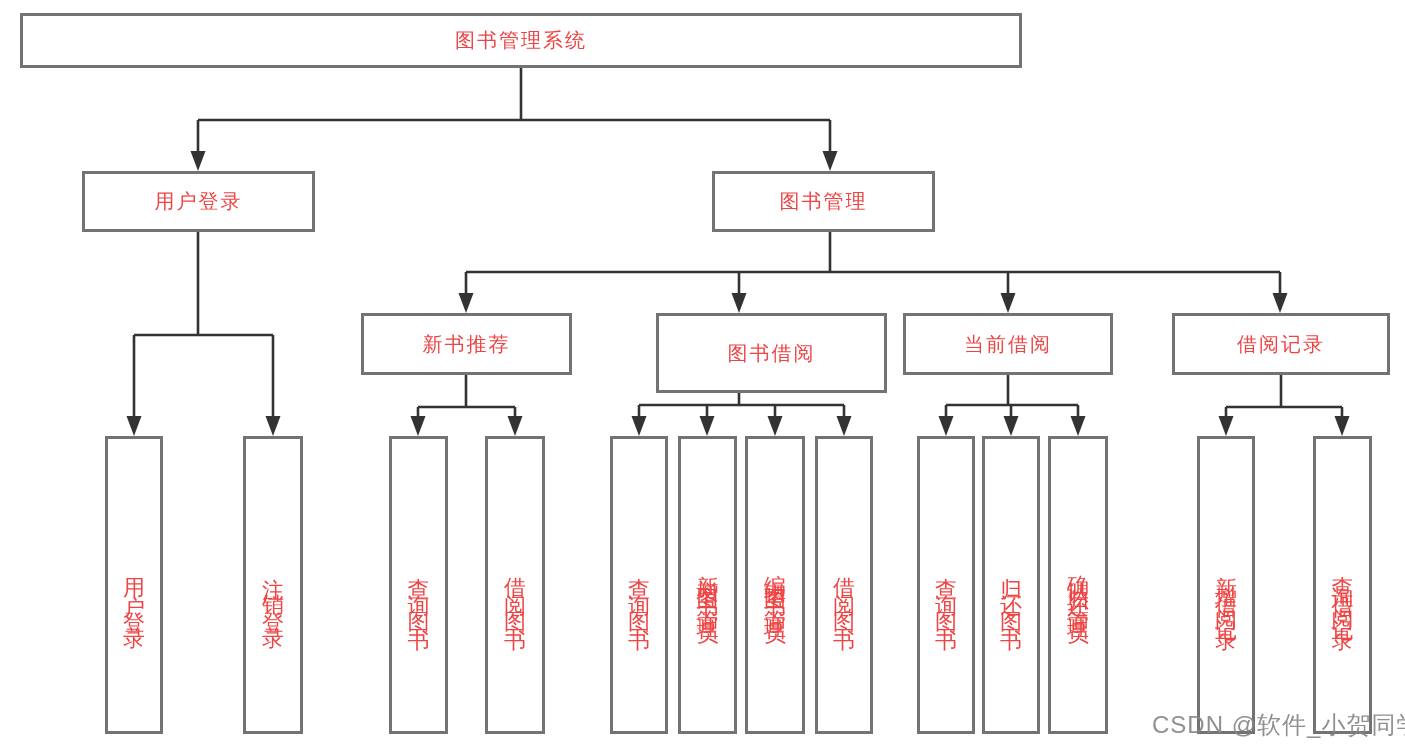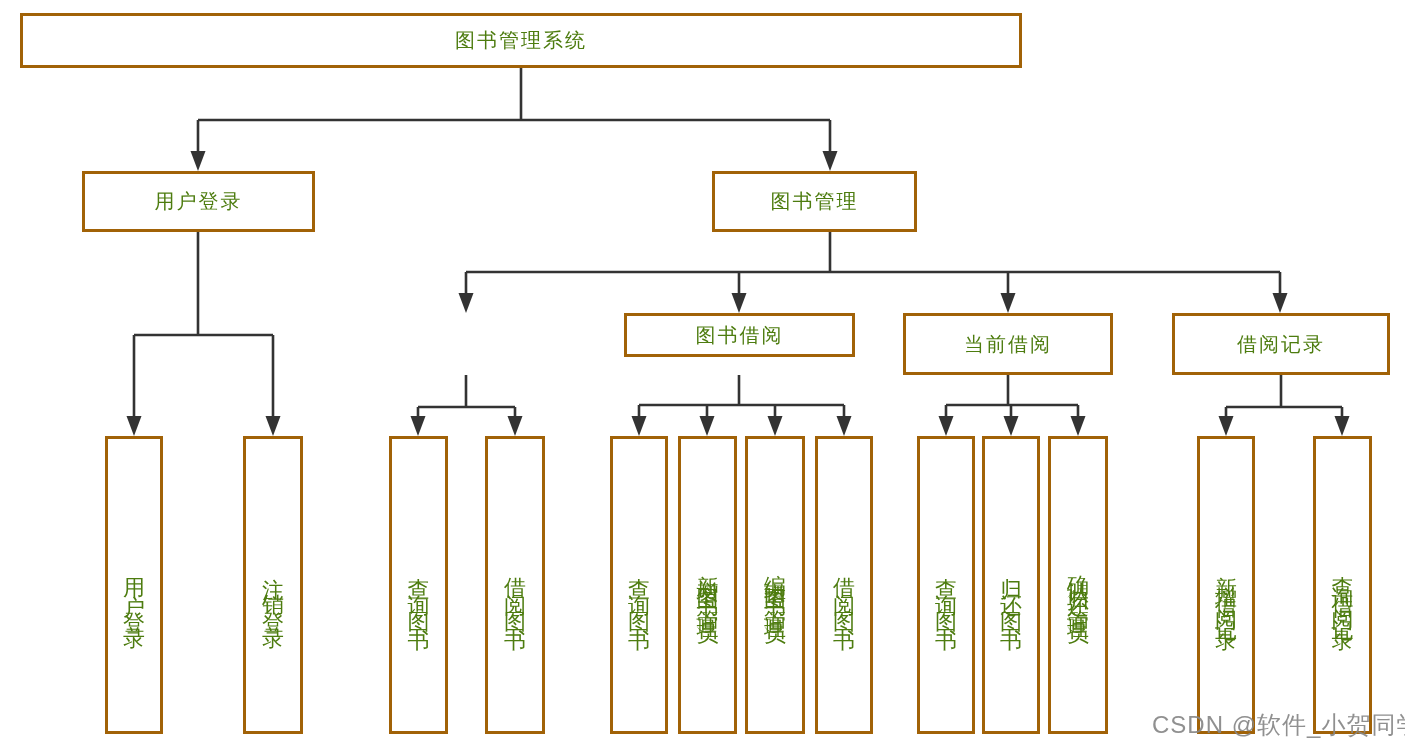--- a/index.html
+++ b/index.html
@@ -3,39 +3,39 @@
 <meta charset="utf-8">
 <style>
   html,body { margin:0; padding:0; background:#ffffff; }
   .stage {
     position:relative; width:1405px; height:747px; background:#ffffff;
     font-family:"Liberation Sans", sans-serif; overflow:hidden;
   }
   .wires { position:absolute; left:0; top:0; z-index:1; pointer-events:none; }
   .node {
     position:absolute; box-sizing:border-box; z-index:2;
-    background:#ffffff; border:3px solid #a16207;
+    background:#ffffff; border:3px solid #737373;
     display:flex; align-items:center; justify-content:center;
-    color:#4d7c0f;
+    color:#ef4444;
   }
   .h-node { font-size:20px; letter-spacing:2px; }
   .v-node {
     writing-mode:vertical-rl; text-orientation:mixed;
     font-size:22px; line-height:1;
   }
   .v4 { letter-spacing:17px; padding-top:17px; }
   .v6 { letter-spacing:11px; padding-top:11px; }
   .v9 { letter-spacing:7px;  padding-top:7px;  }
 
   
   #root  { left:20px;  top:13px;  width:1002px; height:55px; }
   #l2-0  { left:82px;  top:171px; width:233px;  height:61px; }
-  #l2-1  { left:712px; top:171px; width:205px;  height:61px; }
+  #l2-1  { left:712px; top:171px; width:223px;  height:61px; }
   #l3-0  { left:361px; top:313px; width:211px;  height:62px; }
-  #l3-1  { left:624px; top:313px; width:231px;  height:44px; }
+  #l3-1  { left:656px; top:313px; width:231px;  height:80px; }
   #l3-2  { left:903px; top:313px; width:210px;  height:62px; }
   #l3-3  { left:1172px;top:313px; width:218px;  height:62px; }
   .leaf  { top:436px; height:298px; }
   #lf-0  { left:105px;  width:58px; }
   #lf-1  { left:243px;  width:60px; }
   #lf-2  { left:389px;  width:59px; }
   #lf-3  { left:485px;  width:60px; }
   #lf-4  { left:610px;  width:58px; }
   #lf-5  { left:678px;  width:59px; }
   #lf-6  { left:745px;  width:60px; }
@@ -95,20 +95,21 @@
       <polygon points="1218.5,416 1233.5,416 1226,436"></polygon>
       <polygon points="1334.5,416 1349.5,416 1342,436"></polygon>
     </g>
   </svg>
 
   <div id="root" class="node h-node">图书管理系统</div>
 
   <div id="l2-0" class="node h-node">用户登录</div>
   <div id="l2-1" class="node h-node">图书管理</div>
 
+  <div id="l3-0" class="node h-node">新书推荐</div>
   <div id="l3-1" class="node h-node">图书借阅</div>
   <div id="l3-3" class="node h-node">借阅记录</div>
   <div id="l3-2" class="node h-node">当前借阅</div>
 
   <div id="lf-0" class="node leaf v-node v4">用户登录</div>
   <div id="lf-1" class="node leaf v-node v4">注销登录</div>
 
   <div id="lf-2" class="node leaf v-node v4">查询图书</div>
   <div id="lf-3" class="node leaf v-node v4">借阅图书</div>
 

